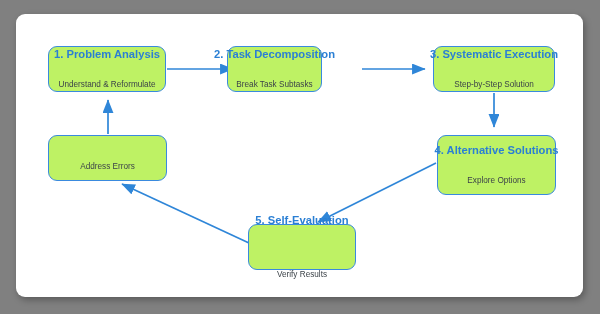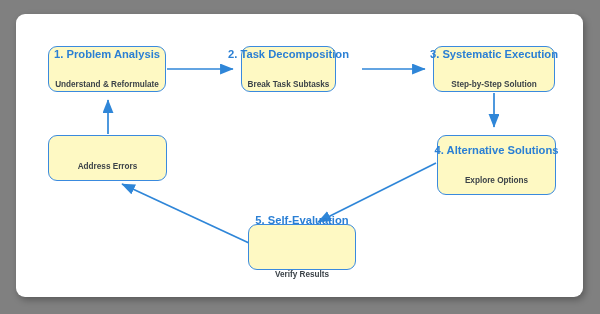--- a/index.html
+++ b/index.html
@@ -41,47 +41,47 @@
     position: absolute;
     left: 0;
     top: 0;
     width: 600px;
     height: 314px;
     overflow: visible;
   }
   .node {
     position: absolute;
     box-sizing: border-box;
-    background: #fef9c3;
+    background: #bef264;
     border: 1.6px solid #3a8ade;
     border-radius: 9px;
     display: flex;
     flex-direction: column;
     align-items: center;
     justify-content: center;
     text-align: center;
     padding: 2px 6px;
   }
   .node-title {
     color: #2a7fd4;
     font-size: 11.2px;
     font-weight: 700;
     line-height: 14px;
     white-space: nowrap;
   }
   .node-sub {
     color: #3c4349;
     font-size: 8.2px;
-    font-weight: 700;
+    font-weight: 400;
     line-height: 12px;
     margin-top: 18px;
     white-space: nowrap;
   }
   #n1 { left: 48px;  top: 46px;  width: 118px; height: 46px; }
-  #n2 { left: 241px; top: 46px;  width: 95px; height: 46px; }
+  #n2 { left: 227px; top: 46px;  width: 95px; height: 46px; }
   #n3 { left: 433px; top: 46px;  width: 122px; height: 46px; }
   #n4 { left: 437px; top: 135px; width: 119px; height: 60px; }
   #n5 { left: 248px; top: 224px; width: 108px; height: 46px; gap: 24px; }
   #n6 { left: 48px;  top: 135px; width: 119px; height: 46px; }
 </style>
 </head>
 <body>
 
 <div id="canvas">
 

